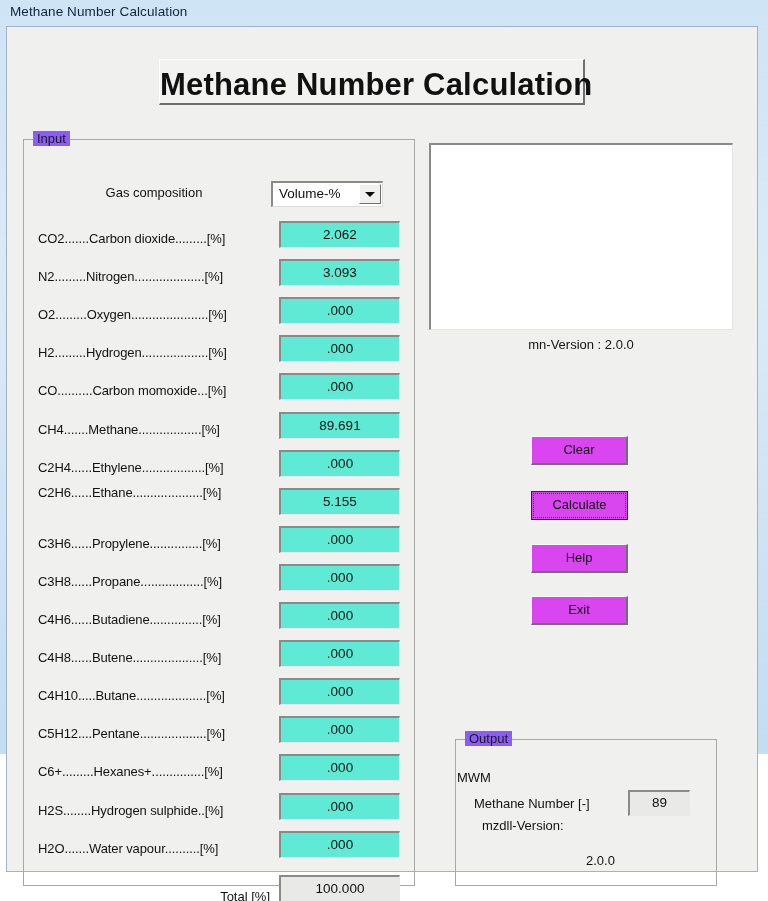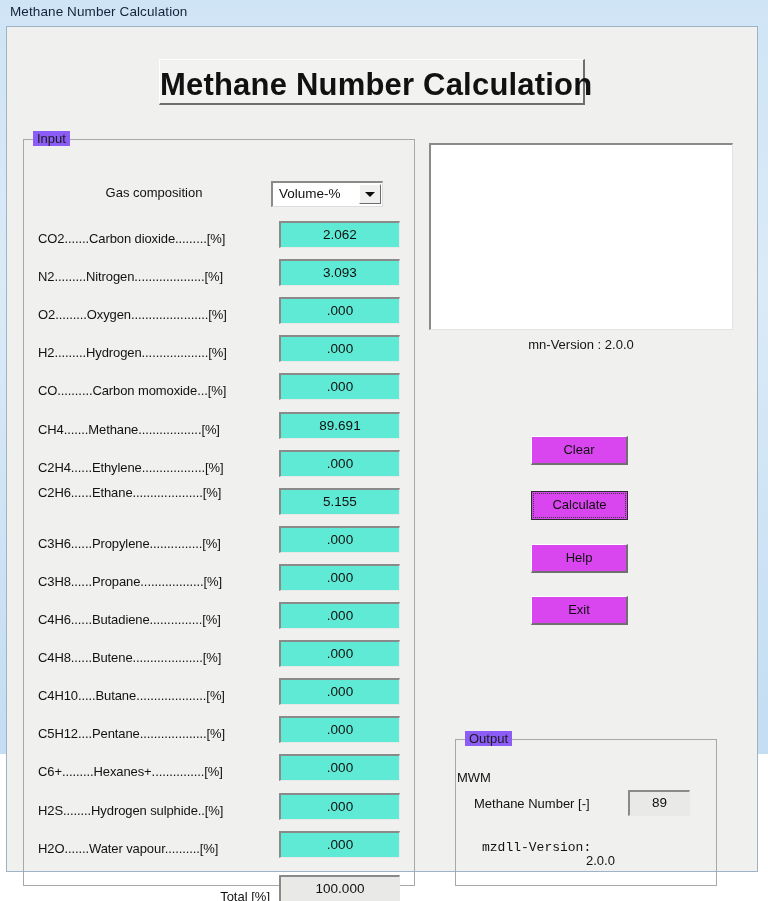--- a/index.html
+++ b/index.html
@@ -264,21 +264,21 @@
 
   
   .out-line {
     position: absolute;
     font-size: 13px;
     color: #121212;
     white-space: nowrap;
   }
   #out-mwm   { left: 1px; top: 30px; }
   #out-mn    { left: 18px; top: 56px; }
-  #out-mzdll-label { left: 26px; top: 100px; font-family: Liberation Mono, monospace; }
+  #out-mzdll-label { left: 26px; top: 78px; }
   #out-mzdll-value { left: 130px; top: 94px; margin-top: 19px; }
   .out-field {
     position: absolute;
     left: 172px;
     top: 50px;
     width: 62px;
     height: 26px;
     background: #e9e9e7;
     border-top: 2px solid #8a8a8a;
     border-left: 2px solid #8a8a8a;

